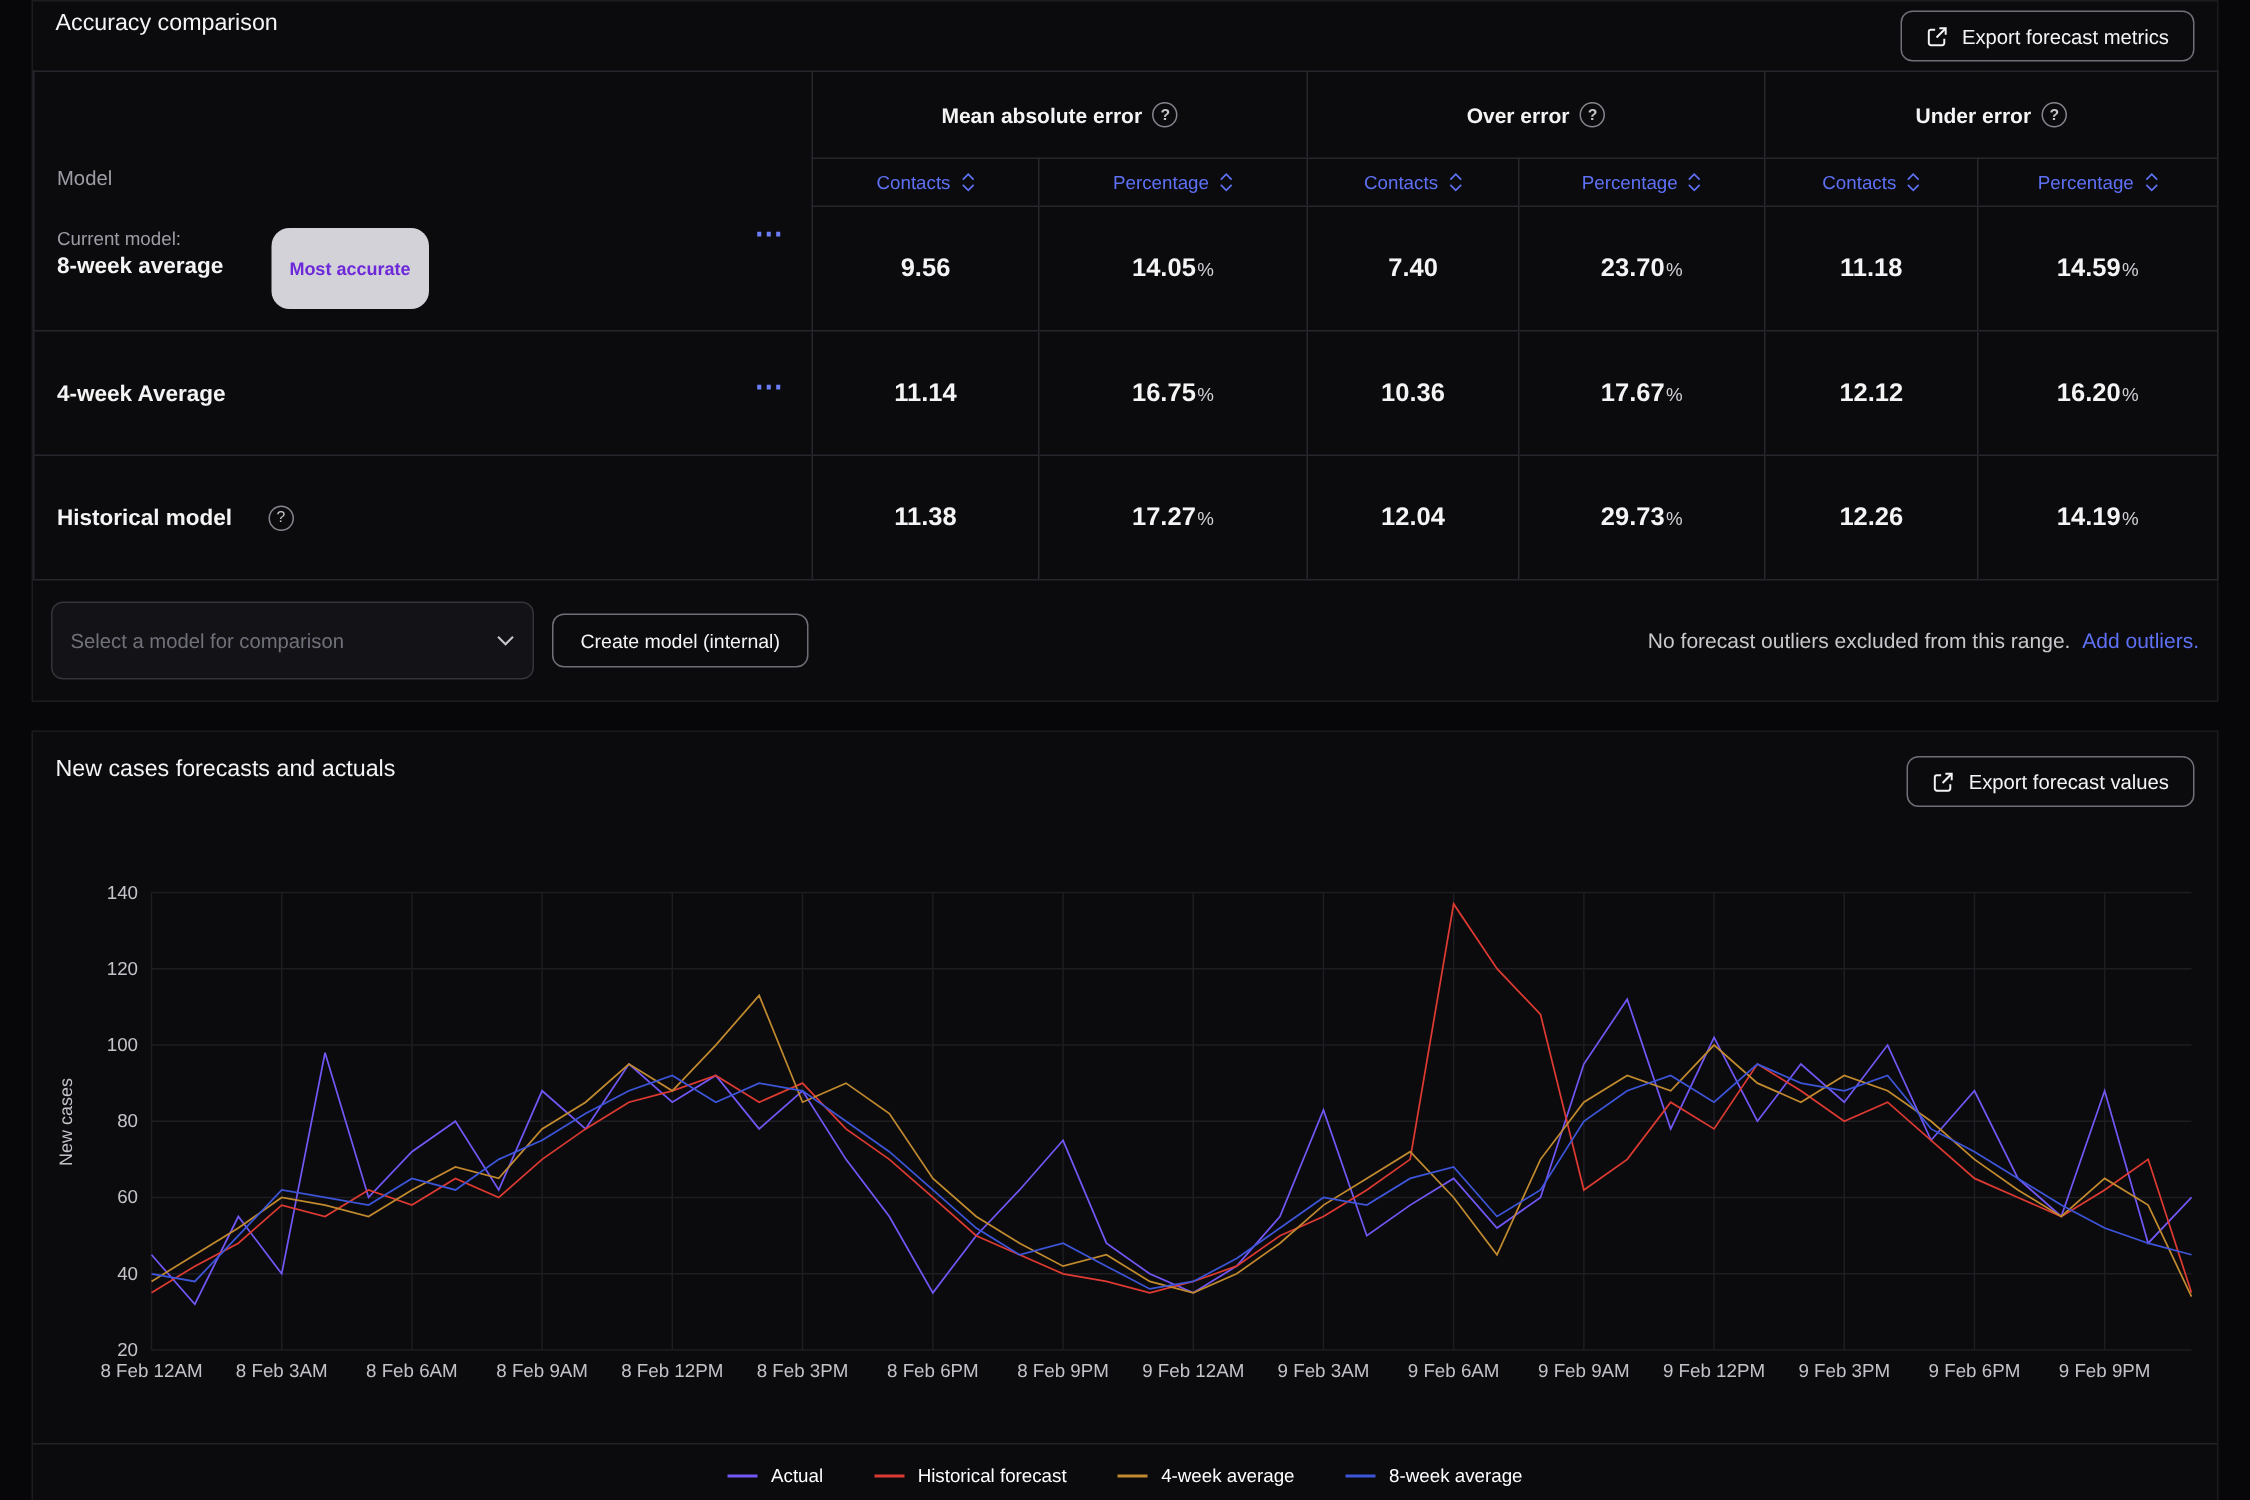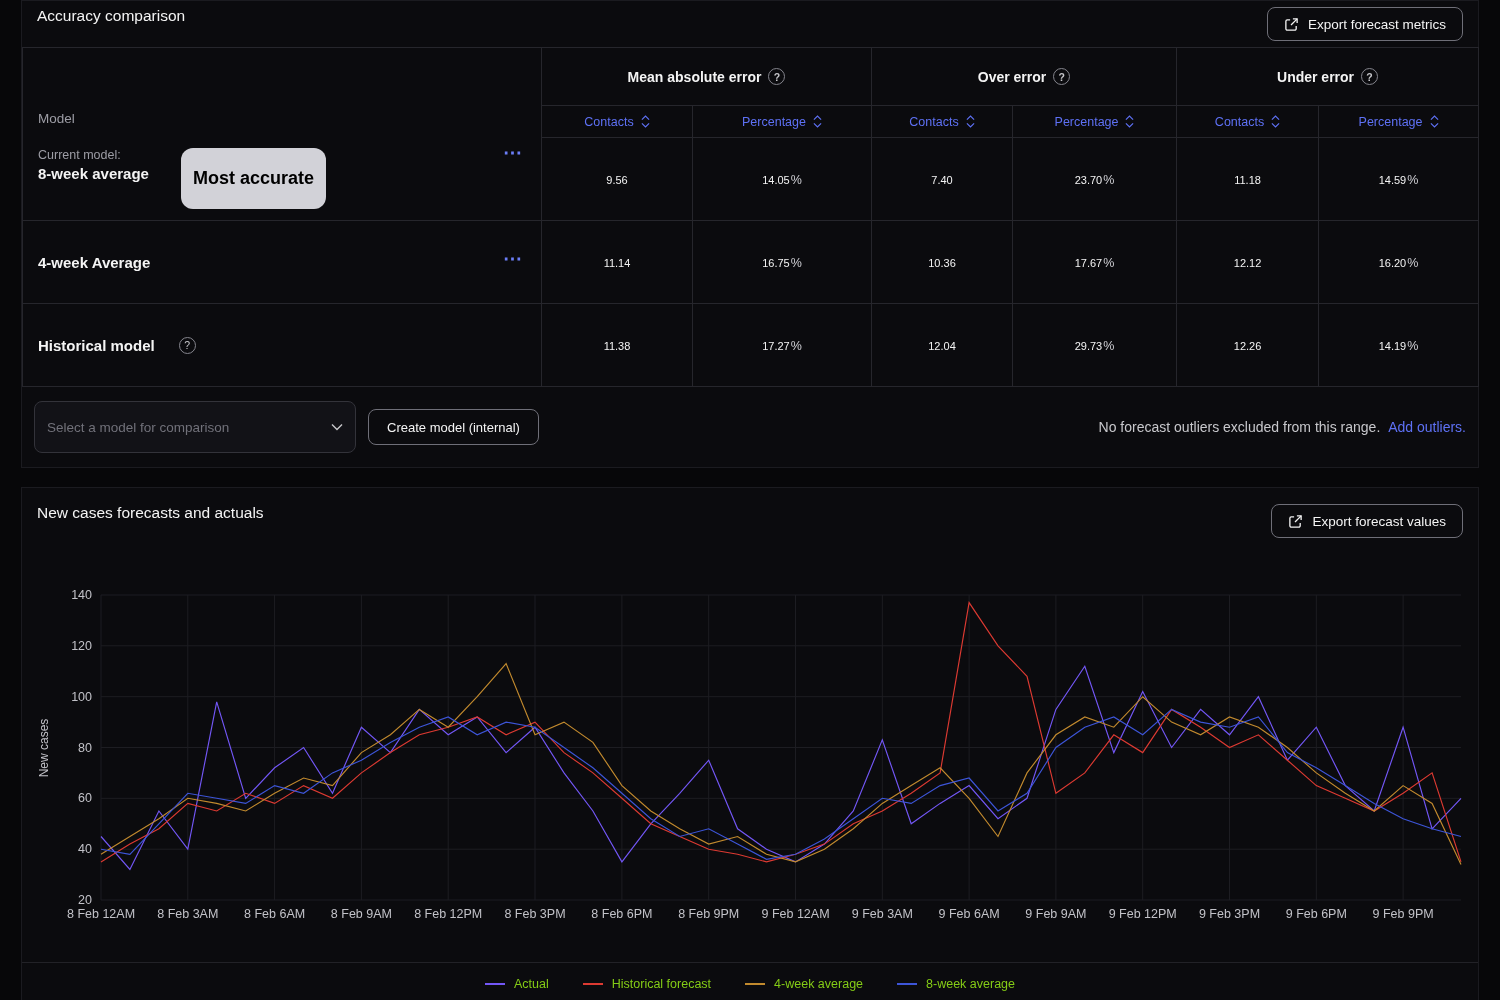--- a/index.html
+++ b/index.html
@@ -31,23 +31,23 @@
   .b-sub{border-left:1px solid var(--line);}
   .group-inner,.sub-inner{display:inline-flex;align-items:center;gap:7px;justify-content:center;}
   .help-icon{display:inline-flex;align-items:center;justify-content:center;width:17px;height:17px;border-radius:50%;
     border:1px solid #85858d;color:#c6c6ca;font-size:10.5px;cursor:pointer;}
   .sort-icon{display:inline-block;}
   tbody td{height:83px;border-bottom:1px solid var(--line);text-align:center;vertical-align:middle;}
   td.model-cell{text-align:left;}
   .model-flex{display:flex;align-items:flex-start;padding:0 18px 0 15px;gap:14px;}
   .model-pretitle{font-size:12.5px;color:var(--muted);margin-bottom:3px;}
   .model-name{font-size:15px;font-weight:700;color:var(--text);}
-  .badge{background:#d2d2d8;color:#000000;font-size:18px;font-weight:700;border-radius:12px;padding:20px 12px;margin-left:18px;white-space:nowrap;}
+  .badge{background:#d2d2d8;color:#6d28d9;font-size:12px;font-weight:700;border-radius:12px;padding:20px 12px;margin-left:18px;white-space:nowrap;}
   .overflow{margin-left:auto;color:#6b7ef7;font-size:19px;font-weight:700;cursor:pointer;line-height:10px;letter-spacing:1px;}
-  .num{font-size:11px;font-weight:400;color:var(--text);}
+  .num{font-size:17px;font-weight:700;color:var(--text);}
   .pct-sign{font-size:12.5px;font-weight:400;color:#cfcfd4;margin-left:1px;}
 
   
   .controls-row{display:flex;align-items:center;margin:14px 12px 0 12px;padding-bottom:14px;}
   .model-select{width:322px;height:52px;background:#121217;border:1px solid #33333a;border-radius:8px;
     display:flex;align-items:center;justify-content:space-between;padding:0 12px;color:#71717a;font-size:13.5px;cursor:pointer;}
   .create-btn{margin-left:12px;height:36px;border-radius:8px;border:1px solid var(--btn-border);background:transparent;
     color:var(--text);font-size:13px;padding:0 18px;cursor:pointer;font-family:inherit;}
   .outliers{margin-left:auto;font-size:14px;color:#c8c8cc;}
   .outliers a{color:#5e71f5;text-decoration:none;cursor:pointer;margin-left:4px;}
@@ -56,21 +56,21 @@
   .chart-panel{margin-top:19px;height:519px;display:flex;flex-direction:column;}
   .chart-panel .panel-header{height:62px;padding-top:16px;}
   #chart-svg{display:block;}
   .grid{stroke:var(--line-soft);stroke-width:1;}
   .ytick{fill:#c2c2c8;font-size:12.5px;text-anchor:end;font-family:"Liberation Sans",sans-serif;}
   .xtick{fill:#c2c2c8;font-size:12.5px;text-anchor:middle;font-family:"Liberation Sans",sans-serif;}
   .ylabel{fill:#c2c2c8;font-size:12px;text-anchor:middle;font-family:"Liberation Sans",sans-serif;}
   .legend{border-top:1px solid #222227;height:43px;display:flex;align-items:center;justify-content:center;gap:34px;}
   .legend-item{display:flex;align-items:center;gap:9px;cursor:pointer;}
   .legend-swatch{width:20px;height:2px;display:inline-block;}
-  .legend-label{font-size:12.5px;color:#84cc16;}
+  .legend-label{font-size:12.5px;color:#ffffff;}
 </style>
 </head>
 <body>
 
 <div class="page">
 
   <section class="panel">
     <div class="panel-header">
       <div class="panel-title">Accuracy comparison</div>
       <button class="ghost-btn">

